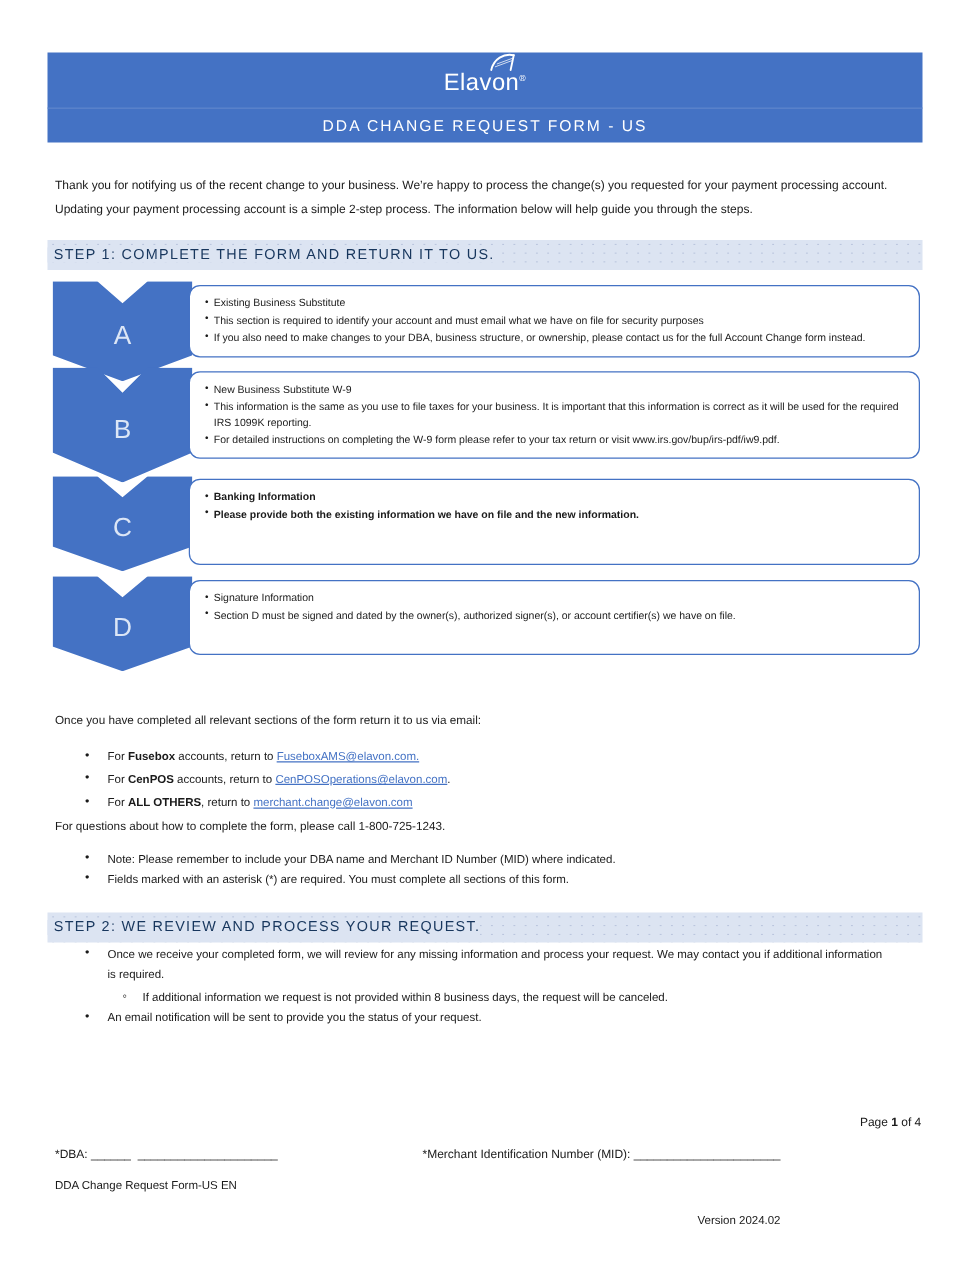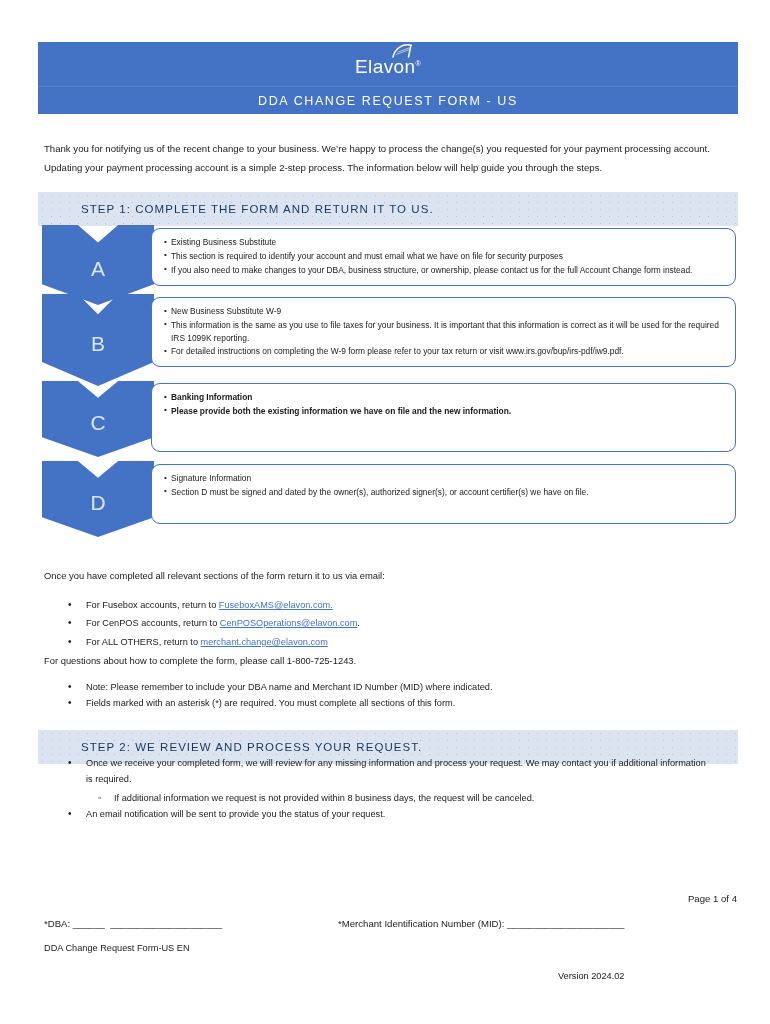--- a/index.html
+++ b/index.html
@@ -76,27 +76,26 @@
     font-size: 9.6px;
     line-height: 1.95;
     color: #1a1a1a;
   }
 
   
   .step-band {
     position: absolute;
     left: 38px;
     width: 700px;
-    height: 34px;
+    height: 24px;
     background:
       radial-gradient(circle, rgba(150,165,200,.55) 0.6px, transparent 0.7px) 0 0 / 9px 7px,
       #dce4f2;
     display: flex;
     align-items: center;
-    padding-left: 38px;
   }
   .step-band .step-label {
     font-size: 11.5px;
     letter-spacing: 1.05px;
     color: #17365d;
     padding-left: 5px;
     background: #dce4f2;
     white-space: nowrap;
   }
   #step1-band { top: 192px; }
@@ -215,21 +214,21 @@
   #step2-bullets li.indent::before {
     content: "\25E6";
     left: 30px;
     font-size: 10px;
   }
 
   a.maillink {
     color: #4472C4;
     text-decoration: underline;
   }
-  .b { font-weight: normal; }
+  .b { font-weight: bold; }
 
   
   .page-num {
     position: absolute;
     right: 33px; top: 893px;
     font-size: 9.6px;
     color: #1a1a1a;
   }
   .footer-fields {
     position: absolute;

